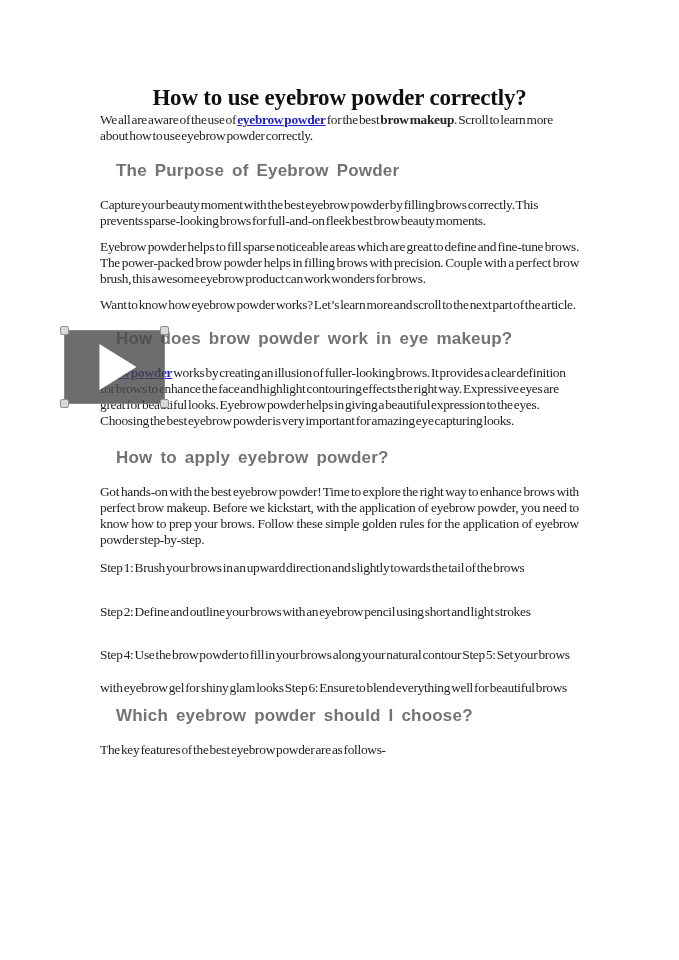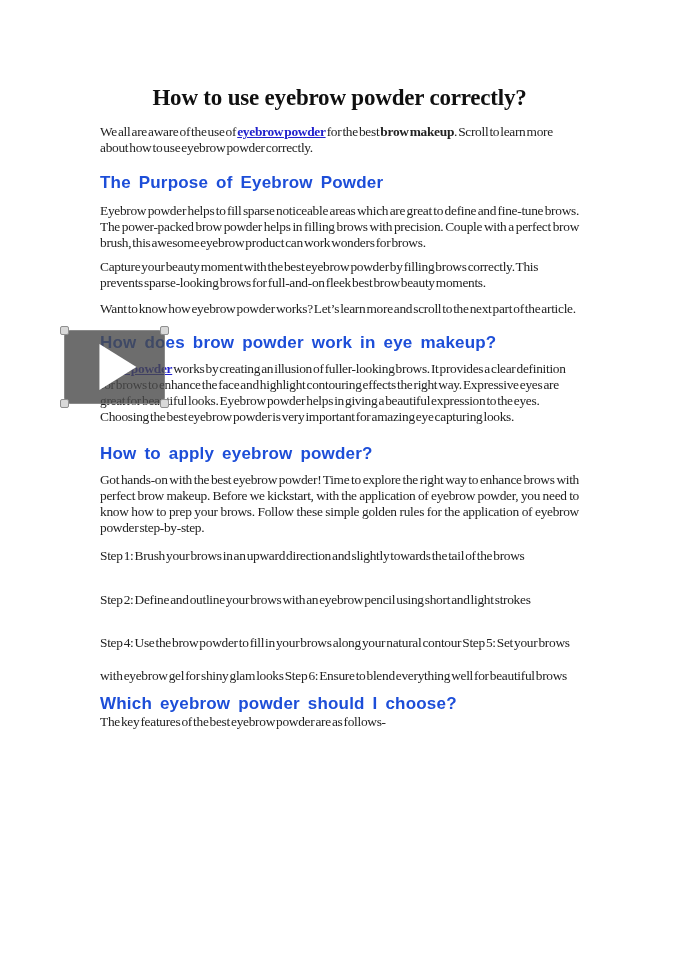--- a/index.html
+++ b/index.html
@@ -33,27 +33,27 @@
     margin:0;
     color:#222222;
   }
   .justify { text-align:justify; }
 
   .h2 {
     font-family:"Liberation Sans", sans-serif;
     font-size:17px;
     line-height:20px;
     font-weight:bold;
-    color:#1d4ed8;
+    color:#737373;
     letter-spacing:0.2px;
     word-spacing:3px;
-    margin:0;
+    margin:16px;
   }
 
-  .intro       { margin-top:12px; }
+  .intro       { margin-top:0; }
   .h2-purpose  { margin-top:17px; }
   .p-purpose-1 { margin-top:8px; }
   .p-purpose-2 { margin-top:10px; }
   .p-purpose-3 { margin-top:10px; }
   .h2-works    { margin-top:16px; }
   .p-works     { margin-top:8px;font-family:Liberation Serif, serif; }
   .h2-apply    { margin-top:19px; }
   .p-apply     { margin-top:8px; }
   .p-step      { margin-top:28px; }
   .p-step-first{ margin-top:12px; }
@@ -110,23 +110,23 @@
 <div class="page">
 
   <div class="content">
 
     <h1 class="doc-title">How to use eyebrow powder correctly?</h1>
 
     <p class="body-text intro"><span>We all are aware of the use of </span><a class="doc-link">eyebrow powder</a><span> for the best </span><span class="bold">brow makeup</span><span>. Scroll to learn more about how to use eyebrow powder correctly.</span></p>
 
     <h2 class="h2 h2-purpose">The Purpose of Eyebrow Powder</h2>
 
+    <p class="body-text p-purpose-1">Capture your beauty moment with the best eyebrow powder by filling brows correctly. This prevents sparse-looking brows for full-and-on fleek best brow beauty moments.</p>
+
     <p class="body-text p-purpose-2 justify">Eyebrow powder helps to fill sparse noticeable areas which are great to define and fine-tune brows. The power-packed brow powder helps in filling brows with precision. Couple with a perfect brow brush, this awesome eyebrow product can work wonders for brows.</p>
-
-    <p class="body-text p-purpose-1">Capture your beauty moment with the best eyebrow powder by filling brows correctly. This prevents sparse-looking brows for full-and-on fleek best brow beauty moments.</p>
 
     <p class="body-text p-purpose-3">Want to know how eyebrow powder works? Let’s learn more and scroll to the next part of the article.</p>
 
     <h2 class="h2 h2-works">How does brow powder work in eye makeup?</h2>
 
     <p class="body-text p-works"><a class="doc-link">Brow powder</a><span> works by creating an illusion of fuller-looking brows. It provides a clear definition for brows to enhance the face and highlight contouring effects the right way. Expressive eyes are great for beautiful looks. Eyebrow powder helps in giving a beautiful expression to the eyes. Choosing the best eyebrow powder is very important for amazing eye capturing looks.</span></p>
 
     <h2 class="h2 h2-apply">How to apply eyebrow powder?</h2>
 
     <p class="body-text p-apply justify">Got hands-on with the best eyebrow powder! Time to explore the right way to enhance brows with perfect brow makeup. Before we kickstart, with the application of eyebrow powder, you need to know how to prep your brows. Follow these simple golden rules for the application of eyebrow powder step-by-step.</p>

